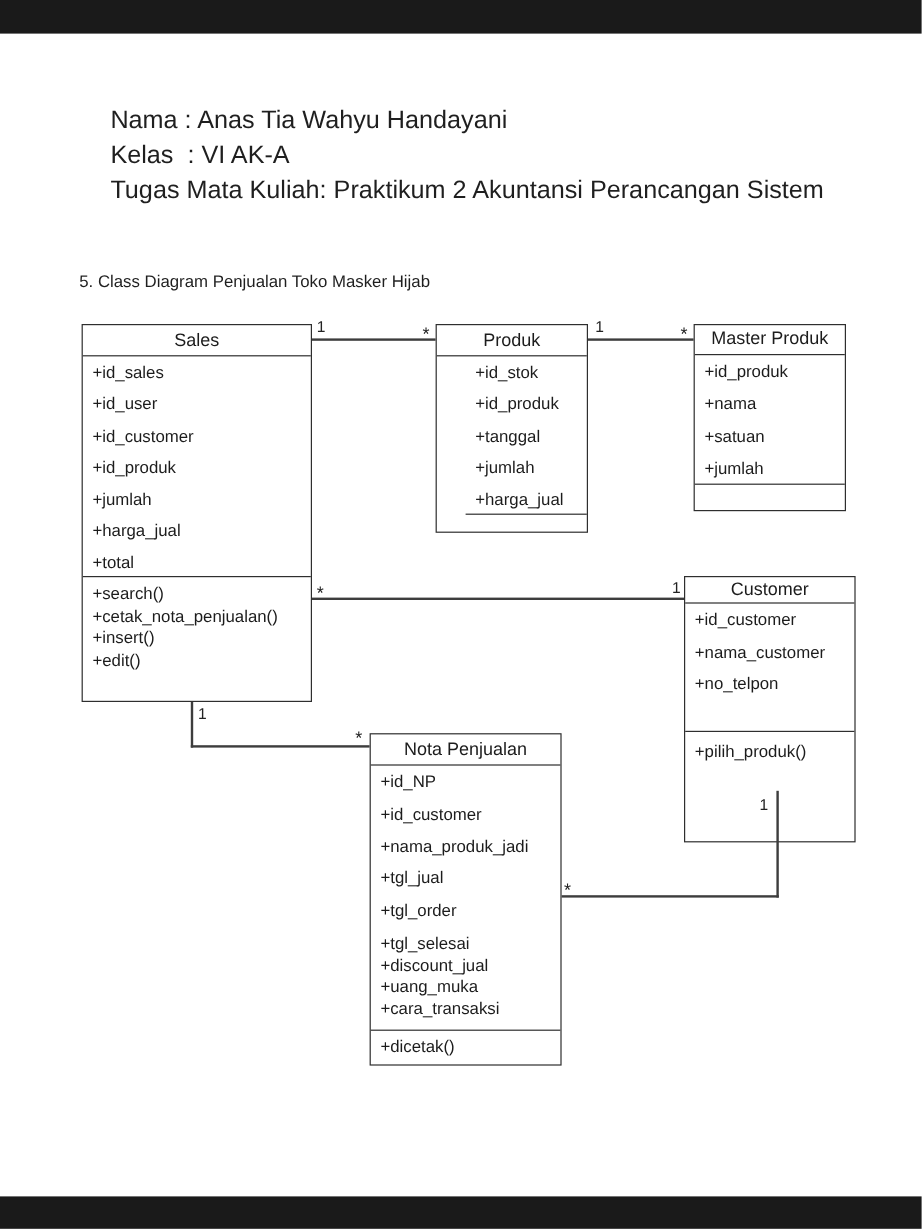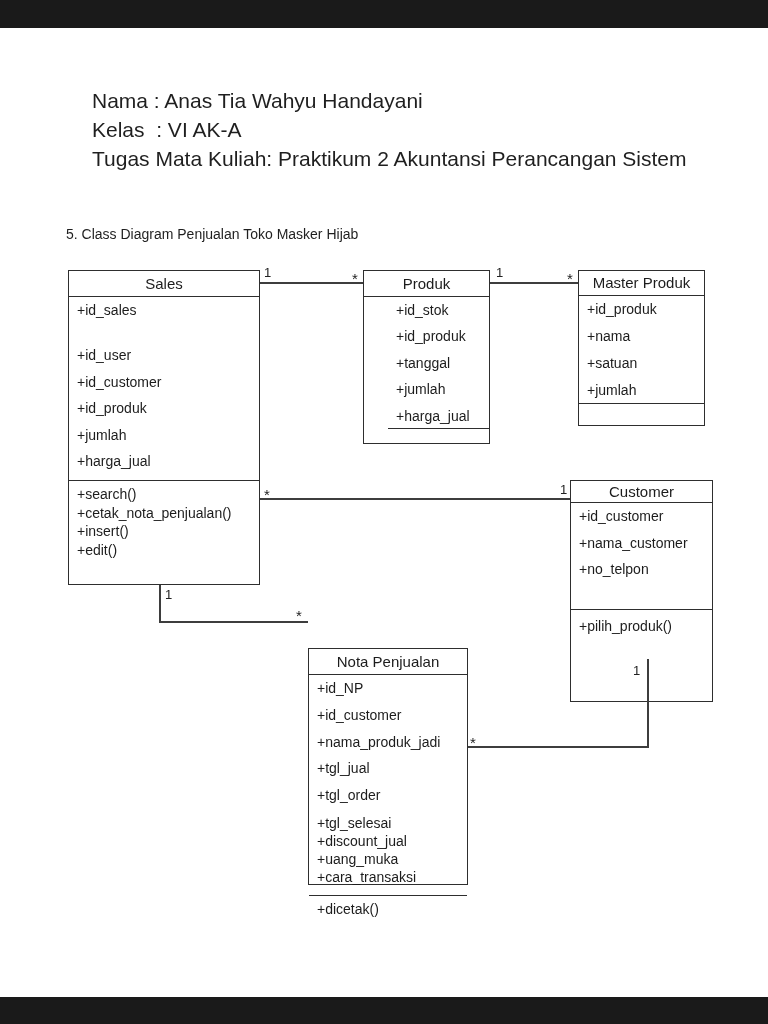--- a/index.html
+++ b/index.html
@@ -62,21 +62,21 @@
   <div class="header-line">Kelas  : VI AK-A</div>
   <div class="header-line">Tugas Mata Kuliah: Praktikum 2 Akuntansi Perancangan Sistem</div>
 </div>
 
 <div class="section-title">5. Class Diagram Penjualan Toko Masker Hijab</div>
 
 <div class="uml-class" style="left:68px;top:270px;width:192px;height:315px;">
   <div class="uml-title" style="height:26px;line-height:25px;">Sales</div>
   <div class="uml-attrs" style="height:184px;">
     <div class="uml-row" style="line-height:26.4px;">+id_sales</div>
-    <div class="uml-row" style="line-height:26.4px;margin-top:19px;">+id_user</div>
+    <div class="uml-row" style="line-height:26.4px;">+id_user</div>
     <div class="uml-row" style="line-height:26.4px;">+id_customer</div>
     <div class="uml-row" style="line-height:26.4px;">+id_produk</div>
     <div class="uml-row" style="line-height:26.4px;">+jumlah</div>
     <div class="uml-row" style="line-height:26.4px;">+harga_jual</div>
     <div class="uml-row" style="line-height:26.4px;">+total</div>
   </div>
   <div class="uml-methods" style="padding-top:4px;">
     <div class="uml-row" style="line-height:18.5px;">+search()</div>
     <div class="uml-row" style="line-height:18.5px;">+cetak_nota_penjualan()</div>
     <div class="uml-row" style="line-height:18.5px;">+insert()</div>
@@ -112,21 +112,21 @@
   <div class="uml-attrs" style="height:107px;">
     <div class="uml-row" style="line-height:26.6px;">+id_customer</div>
     <div class="uml-row" style="line-height:26.6px;">+nama_customer</div>
     <div class="uml-row" style="line-height:26.6px;">+no_telpon</div>
   </div>
   <div class="uml-methods">
     <div class="uml-row" style="line-height:32px;">+pilih_produk()</div>
   </div>
 </div>
 
-<div class="uml-class" style="left:308px;top:611px;width:160px;height:237px;margin-top:37px;">
+<div class="uml-class" style="left:308px;top:611px;width:160px;height:277px;">
   <div class="uml-title" style="height:26px;line-height:25px;">Nota Penjualan</div>
   <div class="uml-attrs" style="height:221px;">
     <div class="uml-row" style="line-height:26.8px;">+id_NP</div>
     <div class="uml-row" style="line-height:26.8px;">+id_customer</div>
     <div class="uml-row" style="line-height:26.8px;">+nama_produk_jadi</div>
     <div class="uml-row" style="line-height:26.8px;">+tgl_jual</div>
     <div class="uml-row" style="line-height:26.8px;">+tgl_order</div>
     <div style="height:5px;"></div>
     <div class="uml-row" style="line-height:18px;">+tgl_selesai</div>
     <div class="uml-row" style="line-height:18px;">+discount_jual</div>

